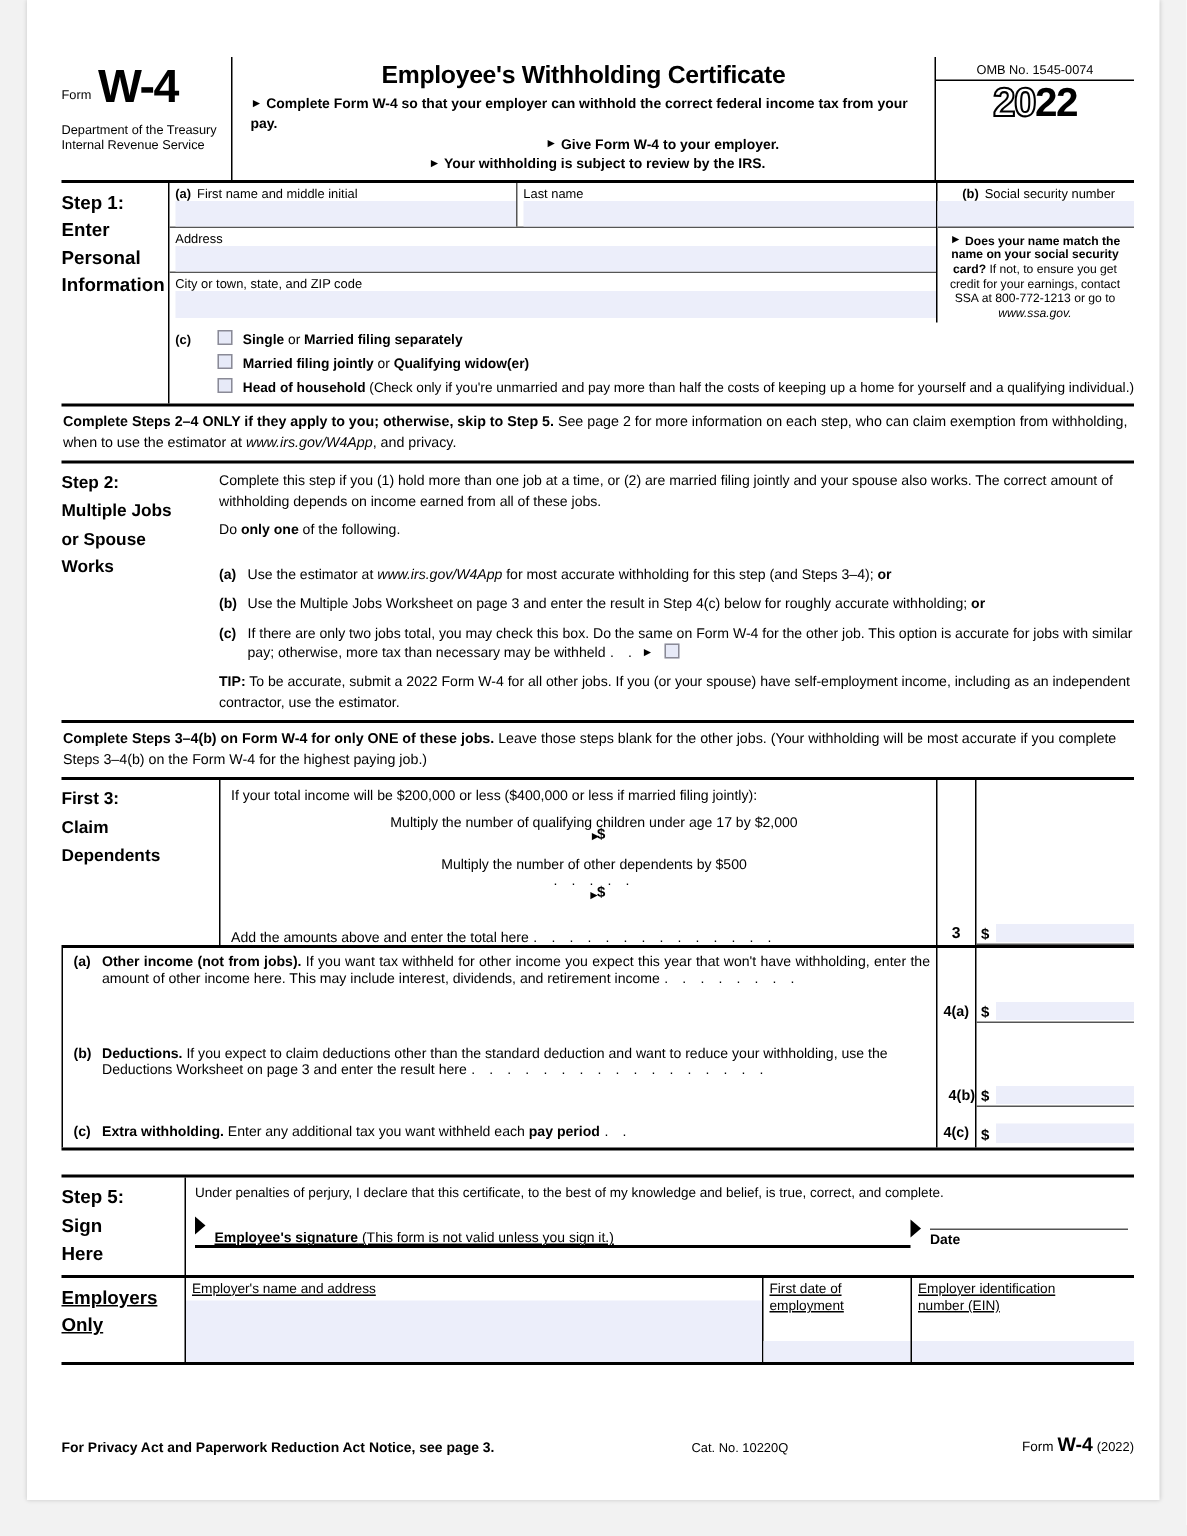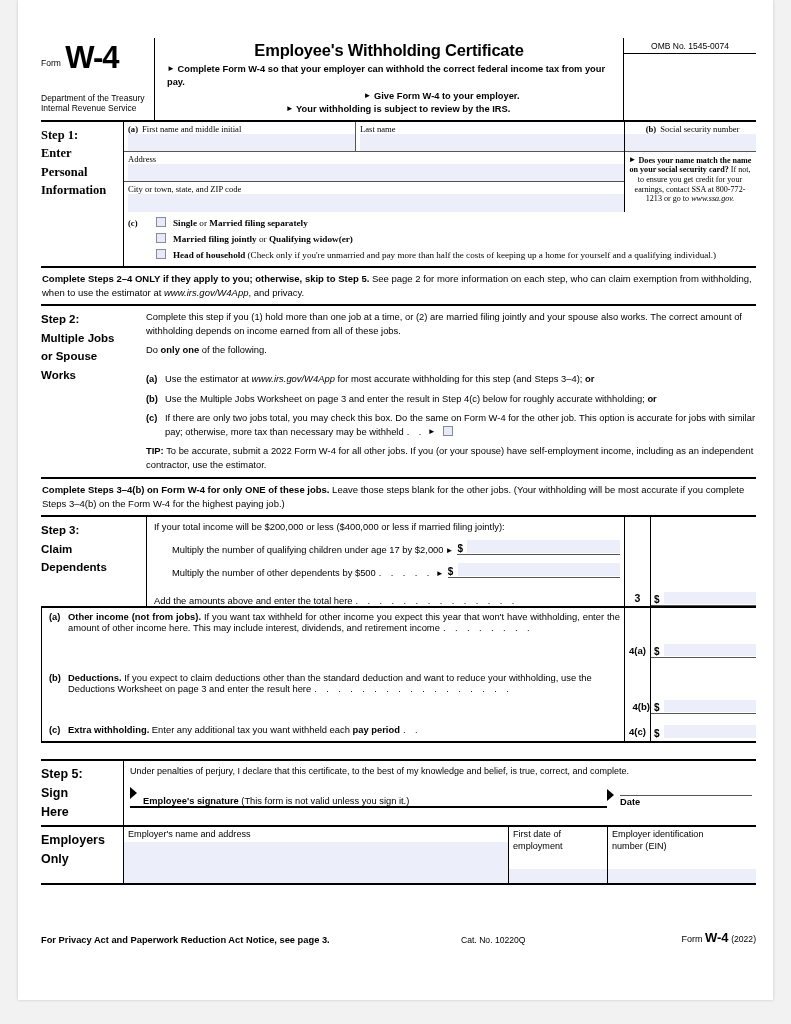--- a/index.html
+++ b/index.html
@@ -26,42 +26,42 @@
 
   
   .bold { font-weight: bold; }
   .ital { font-style: italic; }
 
   
   .hdr { display:flex; border-bottom: 2.5px solid #000; }
   .hdr-l { width: 113px; padding: 2px 4px 2px 0px; }
   .hdr-l .formlbl { font-size: 8.5px; display:inline-block; vertical-align: 22%; }
   .hdr-l .w4 { font-size: 31px; font-weight: bold; letter-spacing:-1px; display:inline-block; }
-  .hdr-l .dept { font-size: 8.5px; line-height: 1.15; margin-top: 18px; }
+  .hdr-l .dept { font-size: 8.5px; line-height: 1.15; margin-top: 6px; }
   .hdr-c {
     flex: 1; border-left: 1.6px solid #000; border-right: 1.6px solid #000;
     padding: 2px 6px 3px 6px; text-align: center;
   }
   .hdr-title { font-size: 16.5px; font-weight: bold; margin: 1px 0 3px 0; letter-spacing: -0.2px; }
   .hdr-line { font-size: 9.3px; font-weight: bold; line-height: 1.45; }
   .hdr-line.l1 { text-align: left; padding-left: 6px; }
   .hdr-line.l2 { text-align: center; padding-left: 105px; }
   .hdr-line.l3 { text-align: center; padding-left: 18px; }
   .arw { font-size: 8px; vertical-align: 1px; }
   .hdr-r { width: 132px; }
   .hdr-omb { font-size: 8.5px; text-align:center; padding: 3px 0 2px 0; border-bottom: 1px solid #000; }
   .hdr-year { text-align:center; padding-top: 1px; }
   .yr { font-size: 27px; font-weight: bold; letter-spacing: -1px; line-height: 1; }
   .yr .hollow { color: #fff; -webkit-text-stroke: 1.4px #000; }
 
   
   .fill { background: #eceefa; }
 
   
-  .s1 { display:flex; border-bottom: 2.5px solid #000; font-family: Liberation Serif, serif; }
+  .s1 { display:flex; border-bottom: 2.5px solid #000; }
   .s1-lbl { width: 82px; padding: 4px 2px 0 0; font-size: 12.5px; font-weight:bold; line-height:1.48; }
   .s1-body { flex:1; border-left: 1.6px solid #000; }
   .s1-top { display:flex; }
   .s1-names { flex:1; }
   .nrow { border-bottom: 1px solid #555; display:flex; }
   .ncell { padding: 2px 0 0 4px; }
   .ncell .cap { font-size: 8.6px; }
   .ncell .cap .tag { font-weight: bold; margin-right: 4px; }
   .ncell .box { height: 17px; }
   .c-first { width: 232px; border-right: 1px solid #555; }
@@ -105,21 +105,21 @@
   .gs-amt { width: 106px; border-left: 1.6px solid #000; position: relative; }
   .numtag { position:absolute; bottom: 2px; left: 0; width: 100%; text-align:center; }
   .amtbar {
     position: absolute; left: 0; width: 100%; height: 15px;
     border-bottom: 1px solid #555; font-size: 10px; font-weight:bold;
   }
   .amtbar .dollar { position:absolute; left: 3px; bottom: 0px; }
   .amtbar .shade { position:absolute; left: 13px; right: 0; top: 1px; bottom: 1px; background:#eceefa; }
 
   
-  .s3-line { display:flex; align-items:flex-end; margin-top: 7px; padding-left: 18px; font-size: 9.4px; }
+  .s3-line { display:flex; align-items:center; margin-top: 7px; padding-left: 18px; font-size: 9.4px; flex-direction: column; }
   .s3-line .txt { white-space: nowrap; }
   .s3-amt { flex:1; position: relative; height: 16px; margin-left: 4px; border-bottom: 1px solid #555; }
   .s3-amt .dollar { position:absolute; left:0; bottom:0px; font-weight:bold; font-size:10px; }
   .s3-amt .shade { position:absolute; left:10px; right:0; top:1px; bottom:1px; background:#eceefa; }
   .s3-total { display:flex; align-items:flex-end; font-size: 9.4px; }
 
   
   .s5 { display:flex; border-bottom: 2.5px solid #000; }
   .s5-lbl { width: 82px; font-size: 12.5px; font-weight:bold; line-height:1.5; padding: 4px 2px 4px 0; }
   .s5-body { flex:1; border-left: 1.6px solid #000; padding: 5px 4px 4px 6px; }
@@ -132,21 +132,21 @@
   .siglbl { font-size: 9.3px; padding-top: 1px; }
   .tri {
     position:absolute; left: 0; bottom: 7px;
     width: 0; height: 0;
     border-left: 7px solid #000;
     border-top: 6px solid transparent;
     border-bottom: 6px solid transparent;
   }
 
   
-  .emp { display:flex; border-bottom: 2.5px solid #000; }
+  .emp { display:flex; border-bottom: 2.5px solid #000; text-decoration: underline; }
   .emp-lbl { width: 82px; font-size: 12.5px; font-weight:bold; line-height:1.5; padding: 4px 2px 0 0; }
   .emp-c { border-left: 1.6px solid #000; padding: 2px 0 0 4px; position: relative; }
   .emp-c .cap { font-size: 9.1px; line-height: 1.25; }
   .emp-name { width: 385px; }
   .emp-date { width: 99px; }
   .emp-ein { flex: 1; }
   .emp-fill { position:absolute; left:0; right:0; bottom:0; background:#eceefa; }
 
   
   .foot { display:flex; align-items:flex-end; font-size: 9.3px; padding-top: 5px; margin-top: 40px; }
@@ -181,20 +181,23 @@
         <span class="arw">►</span>
         <span>Give Form W-4 to your employer.</span>
       </div>
       <div class="hdr-line l3">
         <span class="arw">►</span>
         <span>Your withholding is subject to review by the IRS.</span>
       </div>
     </div>
     <div class="hdr-r">
       <div class="hdr-omb">OMB No. 1545-0074</div>
+      <div class="hdr-year">
+        <span class="yr"><span class="hollow">20</span><span>22</span></span>
+      </div>
     </div>
   </div>
 
   <div class="s1">
     <div class="s1-lbl">
       <div>Step 1:</div>
       <div>Enter</div>
       <div>Personal</div>
       <div>Information</div>
     </div>
@@ -285,21 +288,21 @@
     </div>
   </div>
 
   <div class="band">
     <span class="bold">Complete Steps 3–4(b) on Form W-4 for only ONE of these jobs.</span><span> Leave those steps blank for the other jobs. (Your withholding will be most accurate if you complete Steps 3–4(b) on the Form W-4 for the highest paying job.)</span>
   </div>
 
   <div class="gridsec">
     <div class="gs-row" style="min-height:86px;">
       <div class="gs-lbl">
-        <div>Step 3:</div>
+        <div>First 3:</div>
         <div>Claim</div>
         <div>Dependents</div>
       </div>
       <div class="gs-main">
         <div>If your total income will be $200,000 or less ($400,000 or less if married filing jointly):</div>
         <div class="s3-line">
           <span class="txt">Multiply the number of qualifying children under age 17 by $2,000</span>
           <span class="arw" style="margin-left:2px;">►</span>
           <span class="s3-amt">
             <span class="dollar">$</span>

